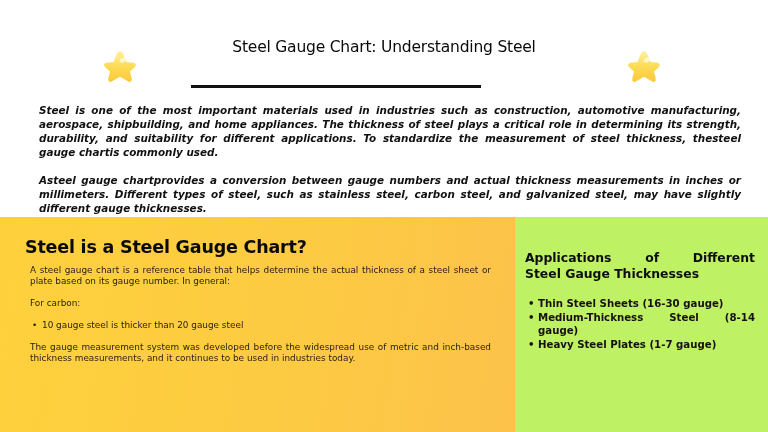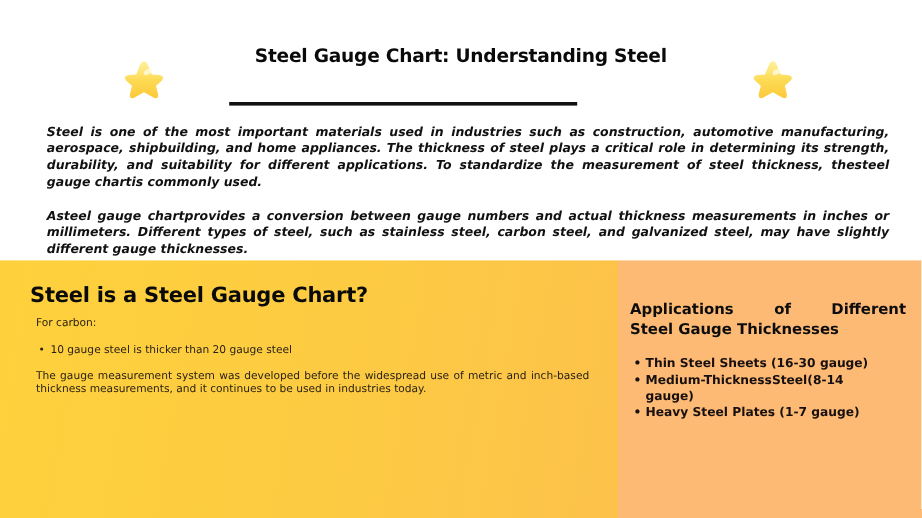--- a/index.html
+++ b/index.html
@@ -5,21 +5,21 @@
   * { box-sizing: border-box; margin: 0; padding: 0; }
   html, body { width: 768px; height: 432px; overflow: hidden; background: #ffffff; }
   body { position: relative; font-family: "DejaVu Sans", sans-serif; color: #111; }
 
   .star { position: absolute; top: 48px; width: 40px; height: 40px; }
   .star.left { left: 100px; }
   .star.right { left: 624px; }
 
   .title {
     position: absolute; left: 150px; width: 468px; top: 37px;
-    text-align: center; font-family: "DejaVu Sans", sans-serif; font-weight: bold;
+    text-align: center; font-family: "DejaVu Sans", sans-serif; font-weight: normal;
     font-size: 15.5px; line-height: 20px; color: #0a0a0a; letter-spacing: -0.2px;
   }
   .title-underline {
     position: absolute; left: 191px; top: 85px; width: 290px; height: 3px; background: #111;
   }
 
   .intro {
     position: absolute; left: 39px; width: 702px; top: 103px;
     font-family: "DejaVu Sans", sans-serif; font-weight: bold; font-style: italic;
     font-size: 10.4px; line-height: 14px; text-align: justify; color: #111;
@@ -39,35 +39,35 @@
     font-family: "DejaVu Sans", sans-serif; font-size: 8.9px; line-height: 11px; color: #2a2216;
     text-align: justify;
   }
   .left-body p { margin-bottom: 11px; }
   .left-body ul { list-style: none; margin-bottom: 11px; }
   .left-body li { position: relative; padding-left: 12px; }
   .left-body li::before { content: "•"; position: absolute; left: 2px; top: 0; }
 
   .right-panel {
     position: absolute; left: 515px; top: 217px; width: 253px; height: 215px;
-    background: #fdba74;
+    background: #bef264;
   }
   .right-panel h3 {
     position: absolute; left: 10px; width: 230px; top: 33px;
     font-family: "DejaVu Sans", sans-serif; font-weight: bold; font-size: 12.4px; line-height: 16px;
     color: #0d0d0d; text-align: justify; text-align-last: left;
   }
   .right-panel h3 .l1 { display: flex; justify-content: space-between; }
   .right-panel ul {
     position: absolute; left: 12px; width: 228px; top: 80px; list-style: none;
     font-family: "DejaVu Sans", sans-serif; font-weight: bold; font-size: 10.2px; line-height: 13.5px; color: #181010;
   }
   .right-panel li { position: relative; padding-left: 11px; }
   .right-panel li::before { content: "•"; position: absolute; left: 1px; top: 0; }
-  .right-panel li .just { display: flex; }
+  .right-panel li .just { display: flex; justify-content: space-between; }
 </style>
 </head>
 <body>
 
 <svg class="star left" viewBox="0 0 40 40">
   <defs>
     <linearGradient id="sg1" x1="0" y1="0" x2="0" y2="1">
       <stop offset="0" stop-color="#fff1a0"></stop>
       <stop offset="0.5" stop-color="#fddb55"></stop>
       <stop offset="1" stop-color="#fcc93a"></stop>
@@ -94,20 +94,21 @@
 <div class="title-underline"></div>
 
 <div class="intro">
   <p>Steel is one of the most important materials used in industries such as construction, automotive manufacturing, aerospace, shipbuilding, and home appliances. The thickness of steel plays a critical role in determining its strength, durability, and suitability for different applications. To standardize the measurement of steel thickness, thesteel gauge chartis commonly used.</p>
   <p>Asteel gauge chartprovides a conversion between gauge numbers and actual thickness measurements in inches or millimeters. Different types of steel, such as stainless steel, carbon steel, and galvanized steel, may have slightly different gauge thicknesses.</p>
 </div>
 
 <div class="left-panel">
   <h2>Steel is a Steel Gauge Chart?</h2>
   <div class="left-body">
+    <p>A steel gauge chart is a reference table that helps determine the actual thickness of a steel sheet or plate based on its gauge number. In general:</p>
     <p>For carbon:</p>
     <ul>
       <li>10 gauge steel is thicker than 20 gauge steel</li>
     </ul>
     <p>The gauge measurement system was developed before the widespread use of metric and inch-based thickness measurements, and it continues to be used in industries today.</p>
   </div>
 </div>
 
 <div class="right-panel">
   <h3>

